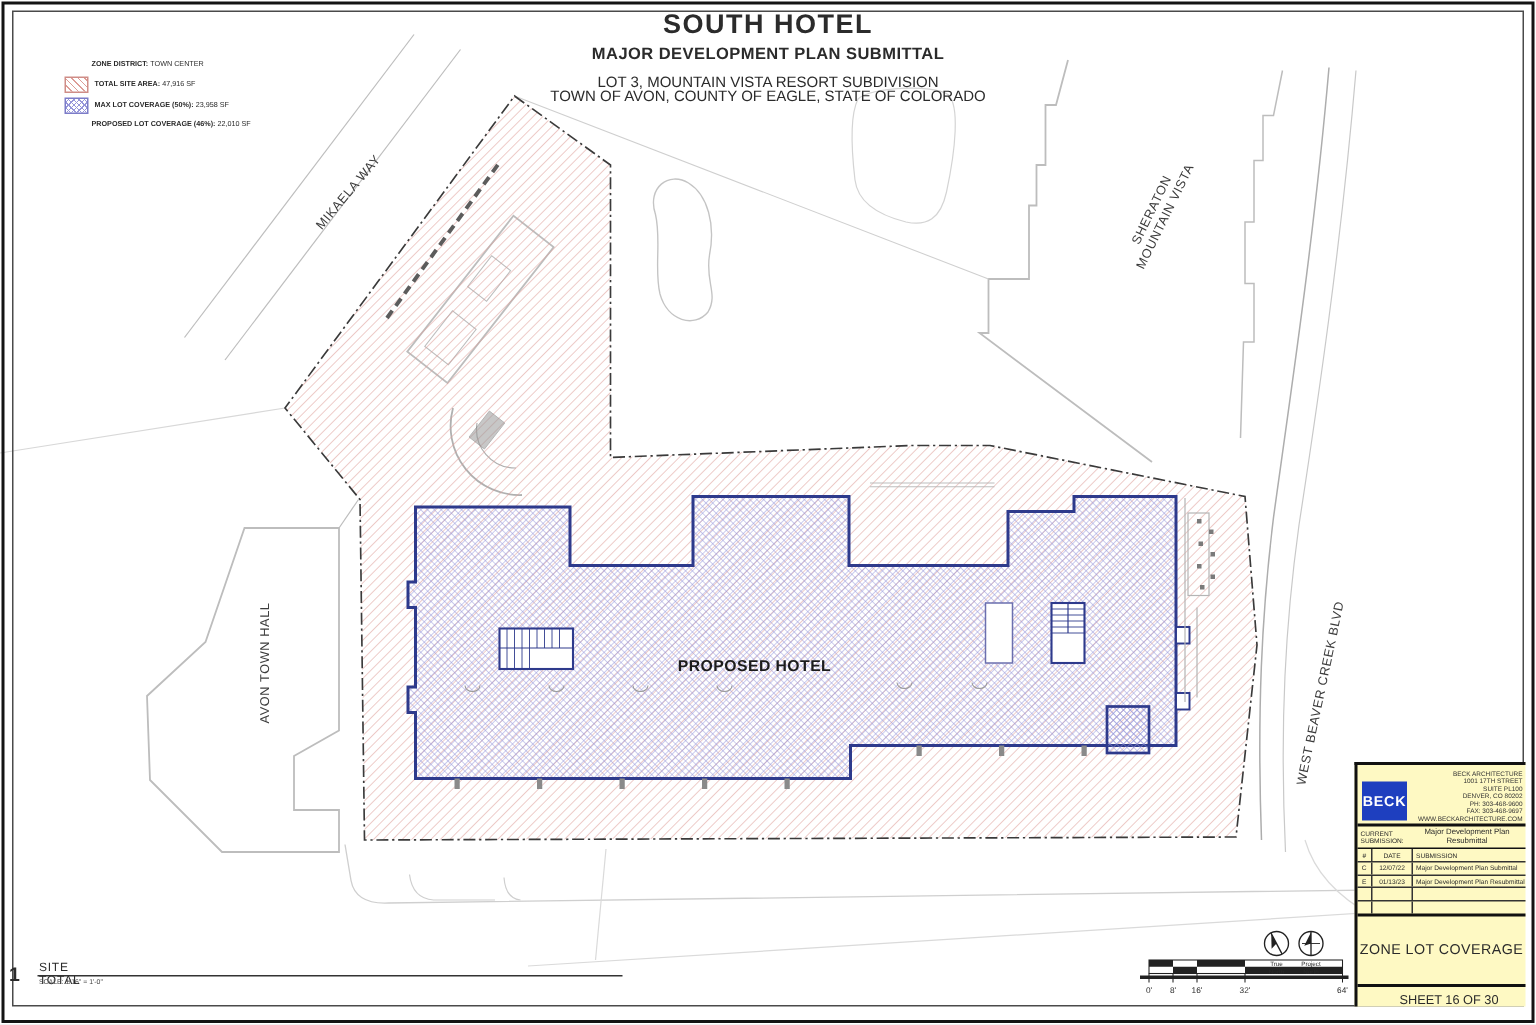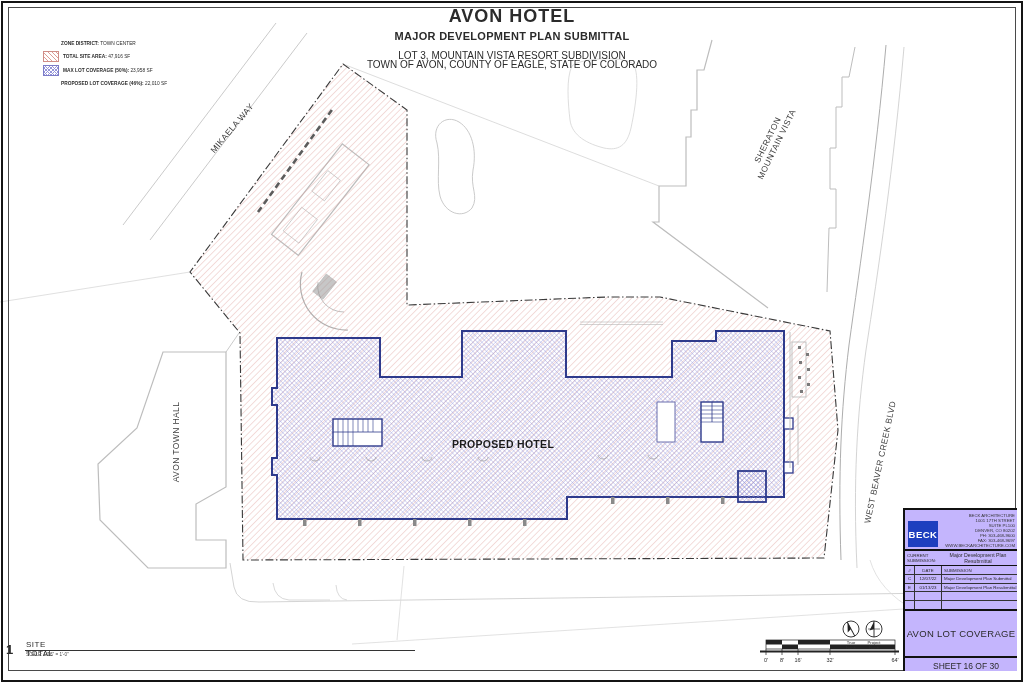--- a/index.html
+++ b/index.html
@@ -28,21 +28,21 @@
              letter-spacing:0.4px;transform:translate(-50%,-50%);}
   .hotel-label{position:absolute;z-index:9;font-size:10.5px;font-weight:bold;color:#1c1c1c;
              letter-spacing:0.3px;transform:translate(-50%,-50%);white-space:nowrap;}
 
   .drawing-title{position:absolute;left:6px;top:640px;z-index:10;}
   .dt-num{position:absolute;left:0;top:2px;font-size:13px;font-weight:bold;}
   .dt-name{position:absolute;left:20px;top:0;font-size:8px;letter-spacing:0.5px;}
   .dt-rule{position:absolute;left:19px;top:10px;width:390px;height:1px;background:#333;}
   .dt-scale{position:absolute;left:20px;top:12px;font-size:4.6px;color:#444;white-space:nowrap;}
 
-  .title-block{position:absolute;left:903px;top:508px;width:114px;height:163px;background:#c4b5fd;
+  .title-block{position:absolute;left:903px;top:508px;width:114px;height:163px;background:#fef9c3;
                border-left:2px solid #111;border-top:2px solid #111;box-sizing:border-box;z-index:10;}
   .tb-firm{position:relative;height:41px;border-bottom:2px solid #111;box-sizing:border-box;}
   .tb-logo{position:absolute;left:3px;top:11px;width:30px;height:26px;background:#1E3FBF;color:#fff;
            display:flex;align-items:center;justify-content:center;font-weight:bold;font-size:9.5px;letter-spacing:0.5px;}
   .tb-addr{position:absolute;right:2px;top:3px;text-align:right;font-size:4.3px;line-height:5px;color:#333;}
   .tb-sub{display:flex;height:15px;border-bottom:1.5px solid #111;box-sizing:border-box;}
   .tb-sub .lab{flex:0 0 34px;font-size:4.4px;line-height:5px;padding:1.5px 0 0 2px;box-sizing:border-box;}
   .tb-sub .val{flex:1;font-size:5.2px;display:flex;align-items:center;justify-content:center;text-align:center;padding:0 1px;}
   .tb-table{height:43px;box-sizing:border-box;font-size:4.4px;}
   .tb-tr{display:flex;border-bottom:0.75px solid #333;box-sizing:border-box;align-items:center;}
@@ -189,21 +189,21 @@
       <text x="851" y="649" font-size="4.2" text-anchor="middle" stroke="none">North</text>
       <text x="874" y="644" font-size="4.2" text-anchor="middle" stroke="none">Project</text>
       <text x="874" y="649" font-size="4.2" text-anchor="middle" stroke="none">North</text>
     </g>
   </svg>
 
   <div class="frame-outer"></div>
   <div class="frame-inner"></div>
 
   <div class="sheet-header">
-    <div class="t1">AVON HOTEL</div>
+    <div class="t1">SOUTH HOTEL</div>
     <div class="t2">MAJOR DEVELOPMENT PLAN SUBMITTAL</div>
     <div class="legal">
       <div>LOT 3, MOUNTAIN VISTA RESORT SUBDIVISION</div>
       <div>TOWN OF AVON, COUNTY OF EAGLE, STATE OF COLORADO</div>
     </div>
   </div>
 
   <div class="legend">
     <div class="row">
       <span class="sw none"></span>
@@ -276,17 +276,17 @@
         <div class="c-id"></div>
           <div class="c-date"></div>
           <div class="c-name"></div>
       </div>
       <div class="tb-tr dr">
         <div class="c-id"></div>
           <div class="c-date"></div>
           <div class="c-name"></div>
       </div>
     </div>
-    <div class="tb-title">AVON LOT COVERAGE</div>
+    <div class="tb-title">ZONE LOT COVERAGE</div>
     <div class="tb-sheet">SHEET 16 OF 30</div>
   </div>
 
 </div>
 
 </body></html>

